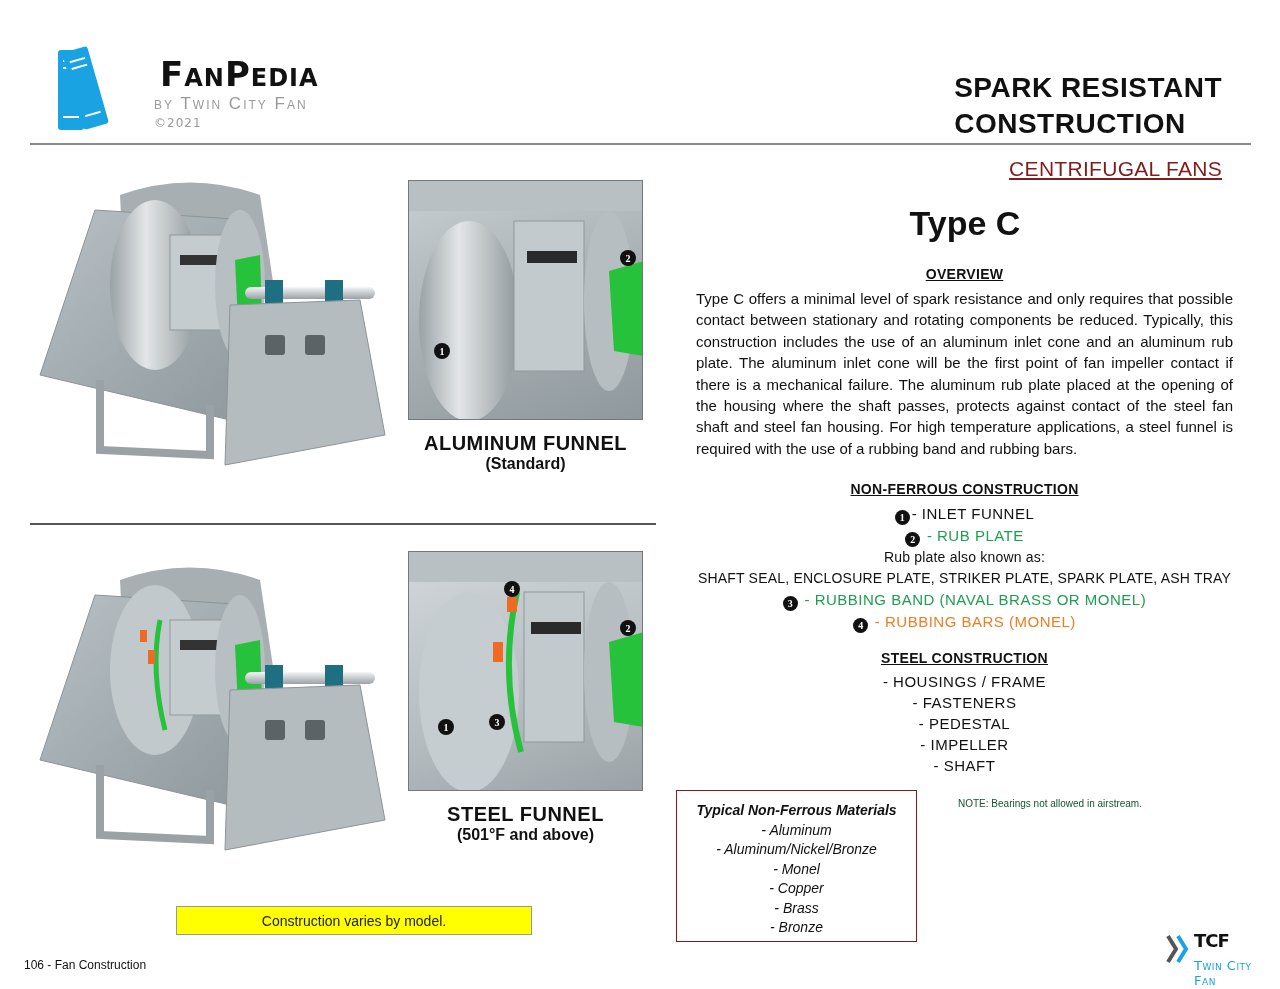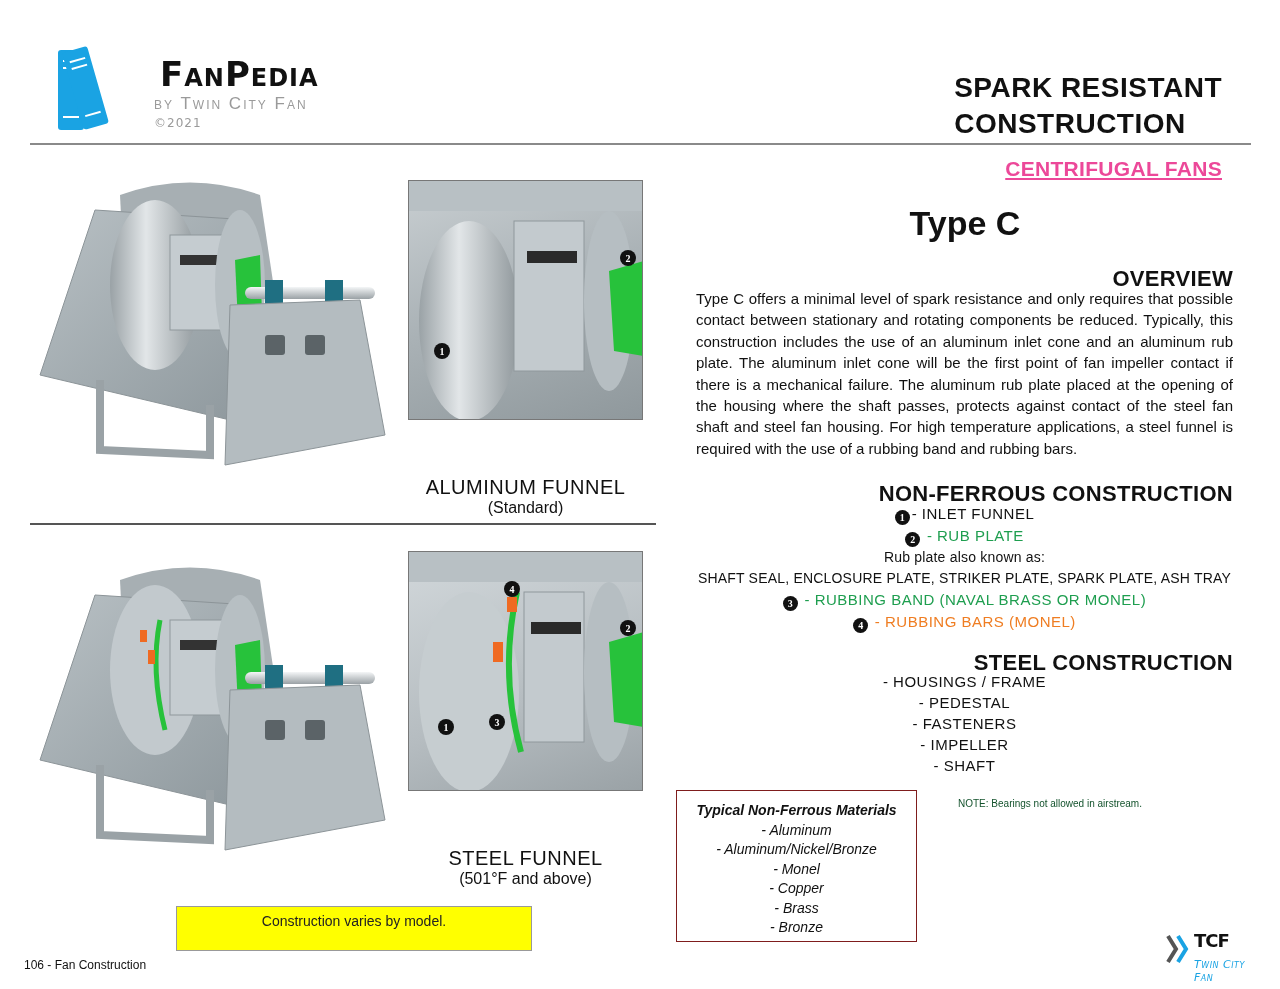--- a/index.html
+++ b/index.html
@@ -11,59 +11,59 @@
   .book { position: absolute; background: #1aa3e3; border-radius: 3px; }
   .book1 { left: 2px; top: 4px; width: 26px; height: 80px; }
   .book2 { left: 34px; top: 4px; width: 26px; height: 80px; transform: rotate(-16deg); transform-origin: bottom left; left: 28px; }
   .book .stripe { position: absolute; left: 5px; width: 16px; height: 2px; background: #fff; }
   .logo-title { position: absolute; left: 104px; top: 8px; font-size: 34px; font-weight: bold; letter-spacing: 1px; color: #111; font-variant: small-caps; font-family: "DejaVu Sans", sans-serif; }
   .logo-sub { position: absolute; left: 98px; top: 48px; font-size: 17px; color: #9a9a9a; letter-spacing: 2px; font-variant: small-caps; font-family: Liberation Sans, sans-serif; text-align: center; }
   .logo-copy { position: absolute; left: 98px; top: 70px; font-size: 12px; color: #9a9a9a; letter-spacing: 1px; font-family: "DejaVu Sans", sans-serif; }
 
   .title-block { position: absolute; right: 58px; top: 70px; text-align: left; font-weight: bold; font-size: 28px; line-height: 36px; letter-spacing: 0.5px; color: #111; }
   .top-rule { position: absolute; left: 30px; top: 143px; width: 1221px; height: 2px; background: #8a8a8a; }
-  .category { position: absolute; right: 58px; top: 157px; font-size: 21px; font-weight: bold; color: #ec4899; text-decoration: underline; letter-spacing: 0.3px; }
+  .category { position: absolute; right: 58px; top: 157px; font-size: 21px; font-weight: normal; color: #7f1d1d; text-decoration: underline; letter-spacing: 0.3px; }
 
   .type-heading { position: absolute; left: 865px; top: 204px; width: 200px; text-align: center; font-size: 34px; font-weight: bold; color: #111; }
 
   
-  .section-head { position: absolute; text-align: right; font-weight: bold; font-size: 22px; letter-spacing: 0.3px; }
+  .section-head { position: absolute; text-align: center; font-weight: bold; font-size: 14px; text-decoration: underline; letter-spacing: 0.3px; }
   .overview-head { left: 696px; top: 266px; width: 537px; }
   .overview-body { position: absolute; left: 696px; top: 288px; width: 537px; font-size: 15px; line-height: 21.4px; text-align: justify; color: #111; }
 
   .center-list { position: absolute; left: 696px; width: 537px; text-align: center; font-size: 15px; line-height: 21px; letter-spacing: 0.5px; }
   .nf-head { left: 696px; top: 481px; width: 537px; }
   .num { display: inline-block; width: 15px; height: 15px; border-radius: 50%; background: #111; color: #fff; font-size: 10px; line-height: 15px; text-align: center; font-weight: bold; vertical-align: -2px; margin-right: 2px; font-family: "Liberation Serif", serif; letter-spacing: 0; }
   .green { color: #1e9e4f; }
   .orange { color: #ef7d22; }
   .small { font-size: 14px; letter-spacing: 0.2px; }
 
   .steel-head { left: 696px; top: 650px; width: 537px; }
 
   .materials-box { position: absolute; left: 676px; top: 790px; width: 241px; height: 152px; border: 1px solid #7f1d1d; text-align: center; font-style: italic; font-size: 14px; line-height: 19.5px; padding-top: 10px; }
   .materials-box .mtitle { font-weight: bold; }
 
   .note { position: absolute; left: 958px; top: 798px; font-size: 10px; color: #14532d; }
 
   
   .fan { position: absolute; }
   .detail { position: absolute; border: 1px solid #777; overflow: hidden; background: linear-gradient(160deg, #c9cfd2 0%, #a9b1b5 50%, #8f989c 100%); }
-  .caption { position: absolute; text-align: center; font-weight: normal; color: #111; margin-top: 44px; }
+  .caption { position: absolute; text-align: center; font-weight: bold; color: #111; }
   .caption .cap1 { font-size: 20px; letter-spacing: 0.5px; }
   .caption .cap2 { font-size: 16px; }
 
   .mid-rule { position: absolute; left: 30px; top: 523px; width: 626px; height: 2px; background: #555; }
 
-  .varies { position: absolute; left: 176px; top: 906px; width: 356px; height: 45px; background: #ffff00; border: 1px solid #999; text-align: center; font-size: 14px; line-height: 28px; color: #222; }
+  .varies { position: absolute; left: 176px; top: 906px; width: 356px; height: 29px; background: #ffff00; border: 1px solid #999; text-align: center; font-size: 14px; line-height: 28px; color: #222; }
 
   .footer { position: absolute; left: 24px; top: 958px; font-size: 12px; color: #111; }
 
   .tcf { position: absolute; left: 1166px; top: 932px; width: 90px; height: 40px; }
   .tcf-text { position: absolute; left: 28px; top: -2px; font-size: 18px; font-weight: 900; letter-spacing: -1px; color: #111; font-family: "DejaVu Sans", sans-serif; }
-  .tcf-sub { position: absolute; left: 28px; top: 26px; font-size: 11px; color: #1aa3e3; letter-spacing: 0.5px; font-variant: small-caps; font-family: "DejaVu Sans", sans-serif; font-style: italic; }
+  .tcf-sub { position: absolute; left: 28px; top: 26px; font-size: 13px; color: #1aa3e3; letter-spacing: 0.5px; font-variant: small-caps; font-family: "DejaVu Sans", sans-serif; }
 </style>
 </head>
 <body>
 
 <div class="logo">
   <div class="book book1">
     <div class="stripe" style="top:10px"></div>
       <div class="stripe" style="top:17px"></div>
       <div class="stripe" style="top:66px"></div>
   </div>
@@ -95,22 +95,22 @@
   <div class="green"><span class="num">2</span> <span>- RUB PLATE</span></div>
   <div class="small">Rub plate also known as:</div>
   <div class="small">SHAFT SEAL, ENCLOSURE PLATE, STRIKER PLATE, SPARK PLATE, ASH TRAY</div>
   <div class="green"><span class="num">3</span> <span>- RUBBING BAND (NAVAL BRASS OR MONEL)</span></div>
   <div class="orange"><span class="num">4</span> <span>- RUBBING BARS (MONEL)</span></div>
 </div>
 
 <div class="section-head steel-head">STEEL CONSTRUCTION</div>
 <div class="center-list" style="top:671px">
   <div>- HOUSINGS / FRAME</div>
+  <div>- FASTENERS</div>
   <div>- PEDESTAL</div>
-  <div>- FASTENERS</div>
   <div>- IMPELLER</div>
   <div>- SHAFT</div>
 </div>
 
 <div class="materials-box">
   <div class="mtitle">Typical Non-Ferrous Materials</div>
   <div>- Aluminum</div>
   <div>- Aluminum/Nickel/Bronze</div>
   <div>- Monel</div>
   <div>- Copper</div>

